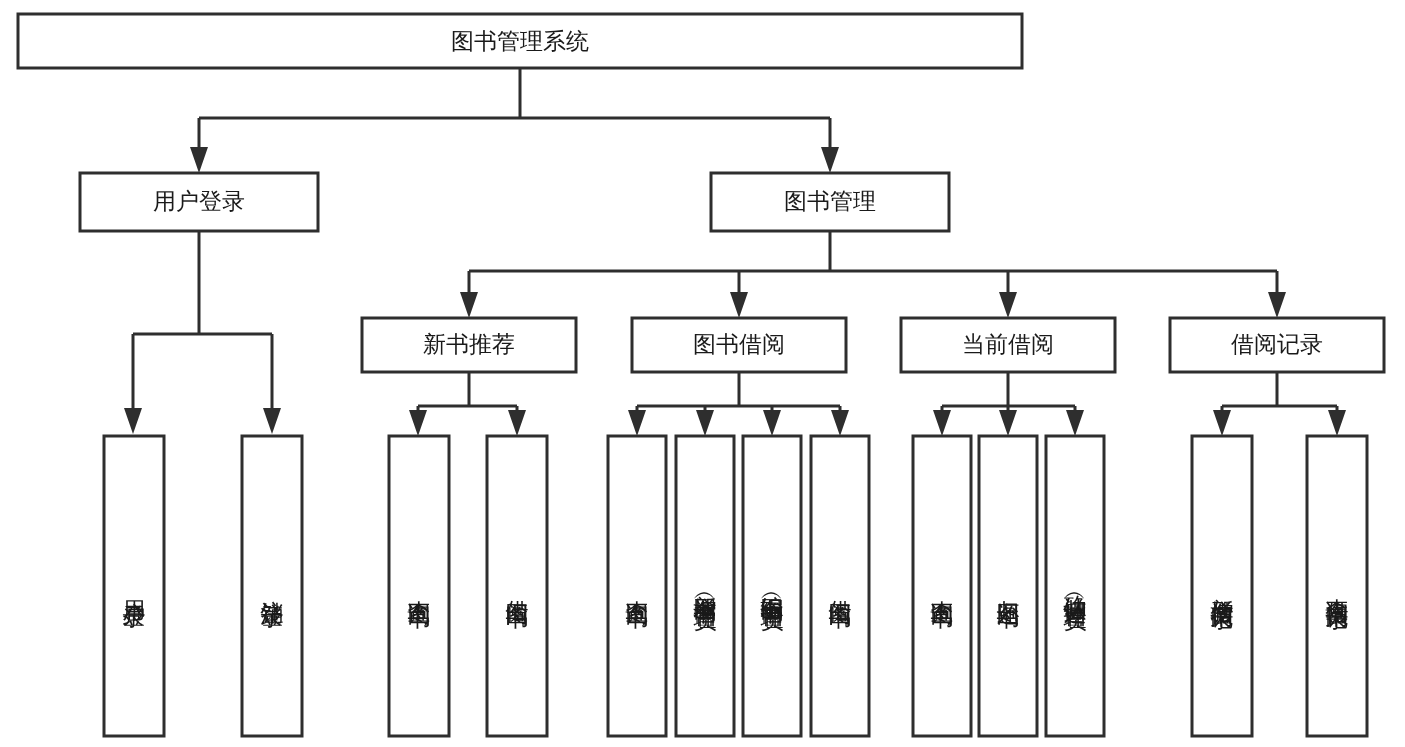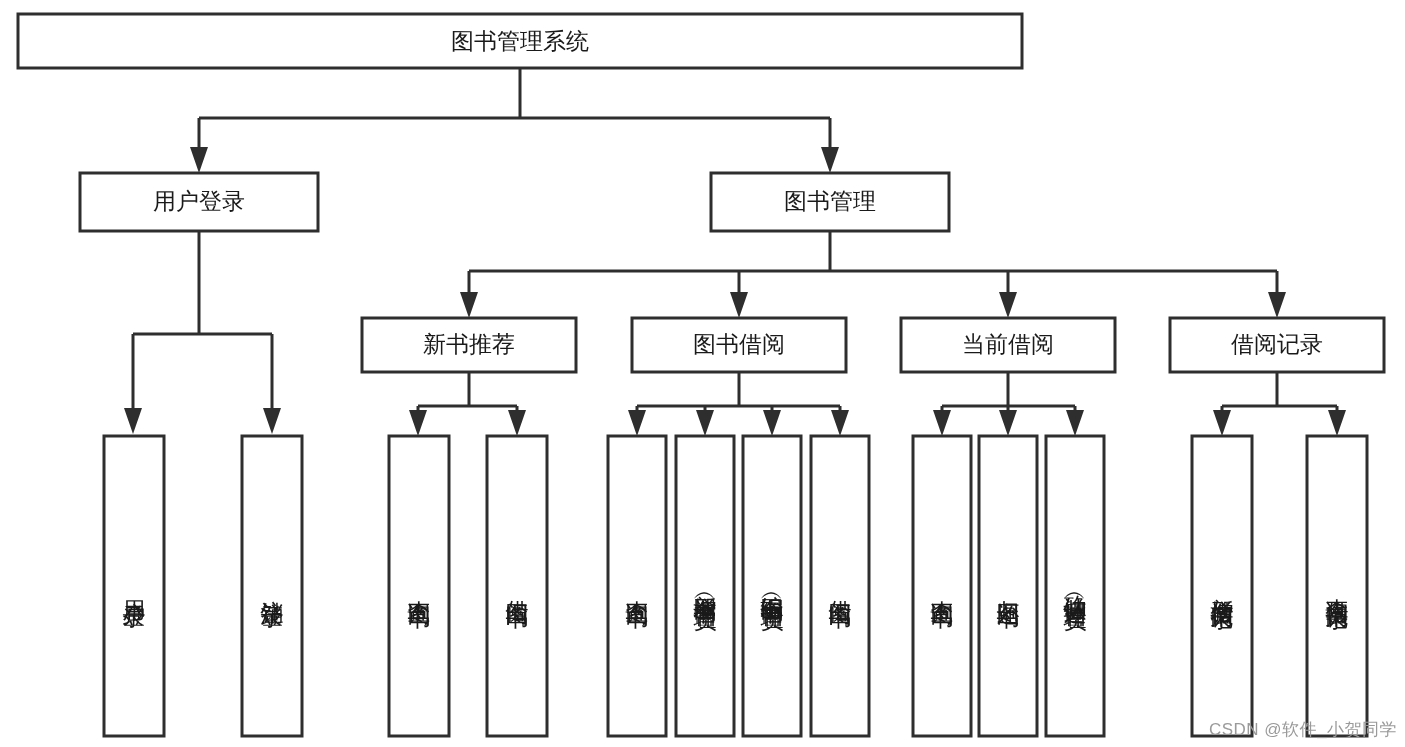--- a/index.html
+++ b/index.html
@@ -176,15 +176,14 @@
   <div class="node-label-v" style="left:743px; top:436px; width:58px; height:300px;">编辑图书（管理员）</div>
   <div class="node-label-v" style="left:811px; top:436px; width:58px; height:300px;">借阅图书</div>
 
   <div class="node-label-v" style="left:913px; top:436px; width:58px; height:300px;">查询图书</div>
   <div class="node-label-v" style="left:979px; top:436px; width:58px; height:300px;">归还图书</div>
   <div class="node-label-v" style="left:1046px; top:436px; width:58px; height:300px;">确认归还（管理员）</div>
 
   <div class="node-label-v" style="left:1192px; top:436px; width:60px; height:300px;">新增借阅记录</div>
   <div class="node-label-v" style="left:1307px; top:436px; width:60px; height:300px;">查询借阅记录</div>
 
-  <div class="watermark">CSDN @软件_小贺同学</div>
 
 </div>
 
 </body></html>

